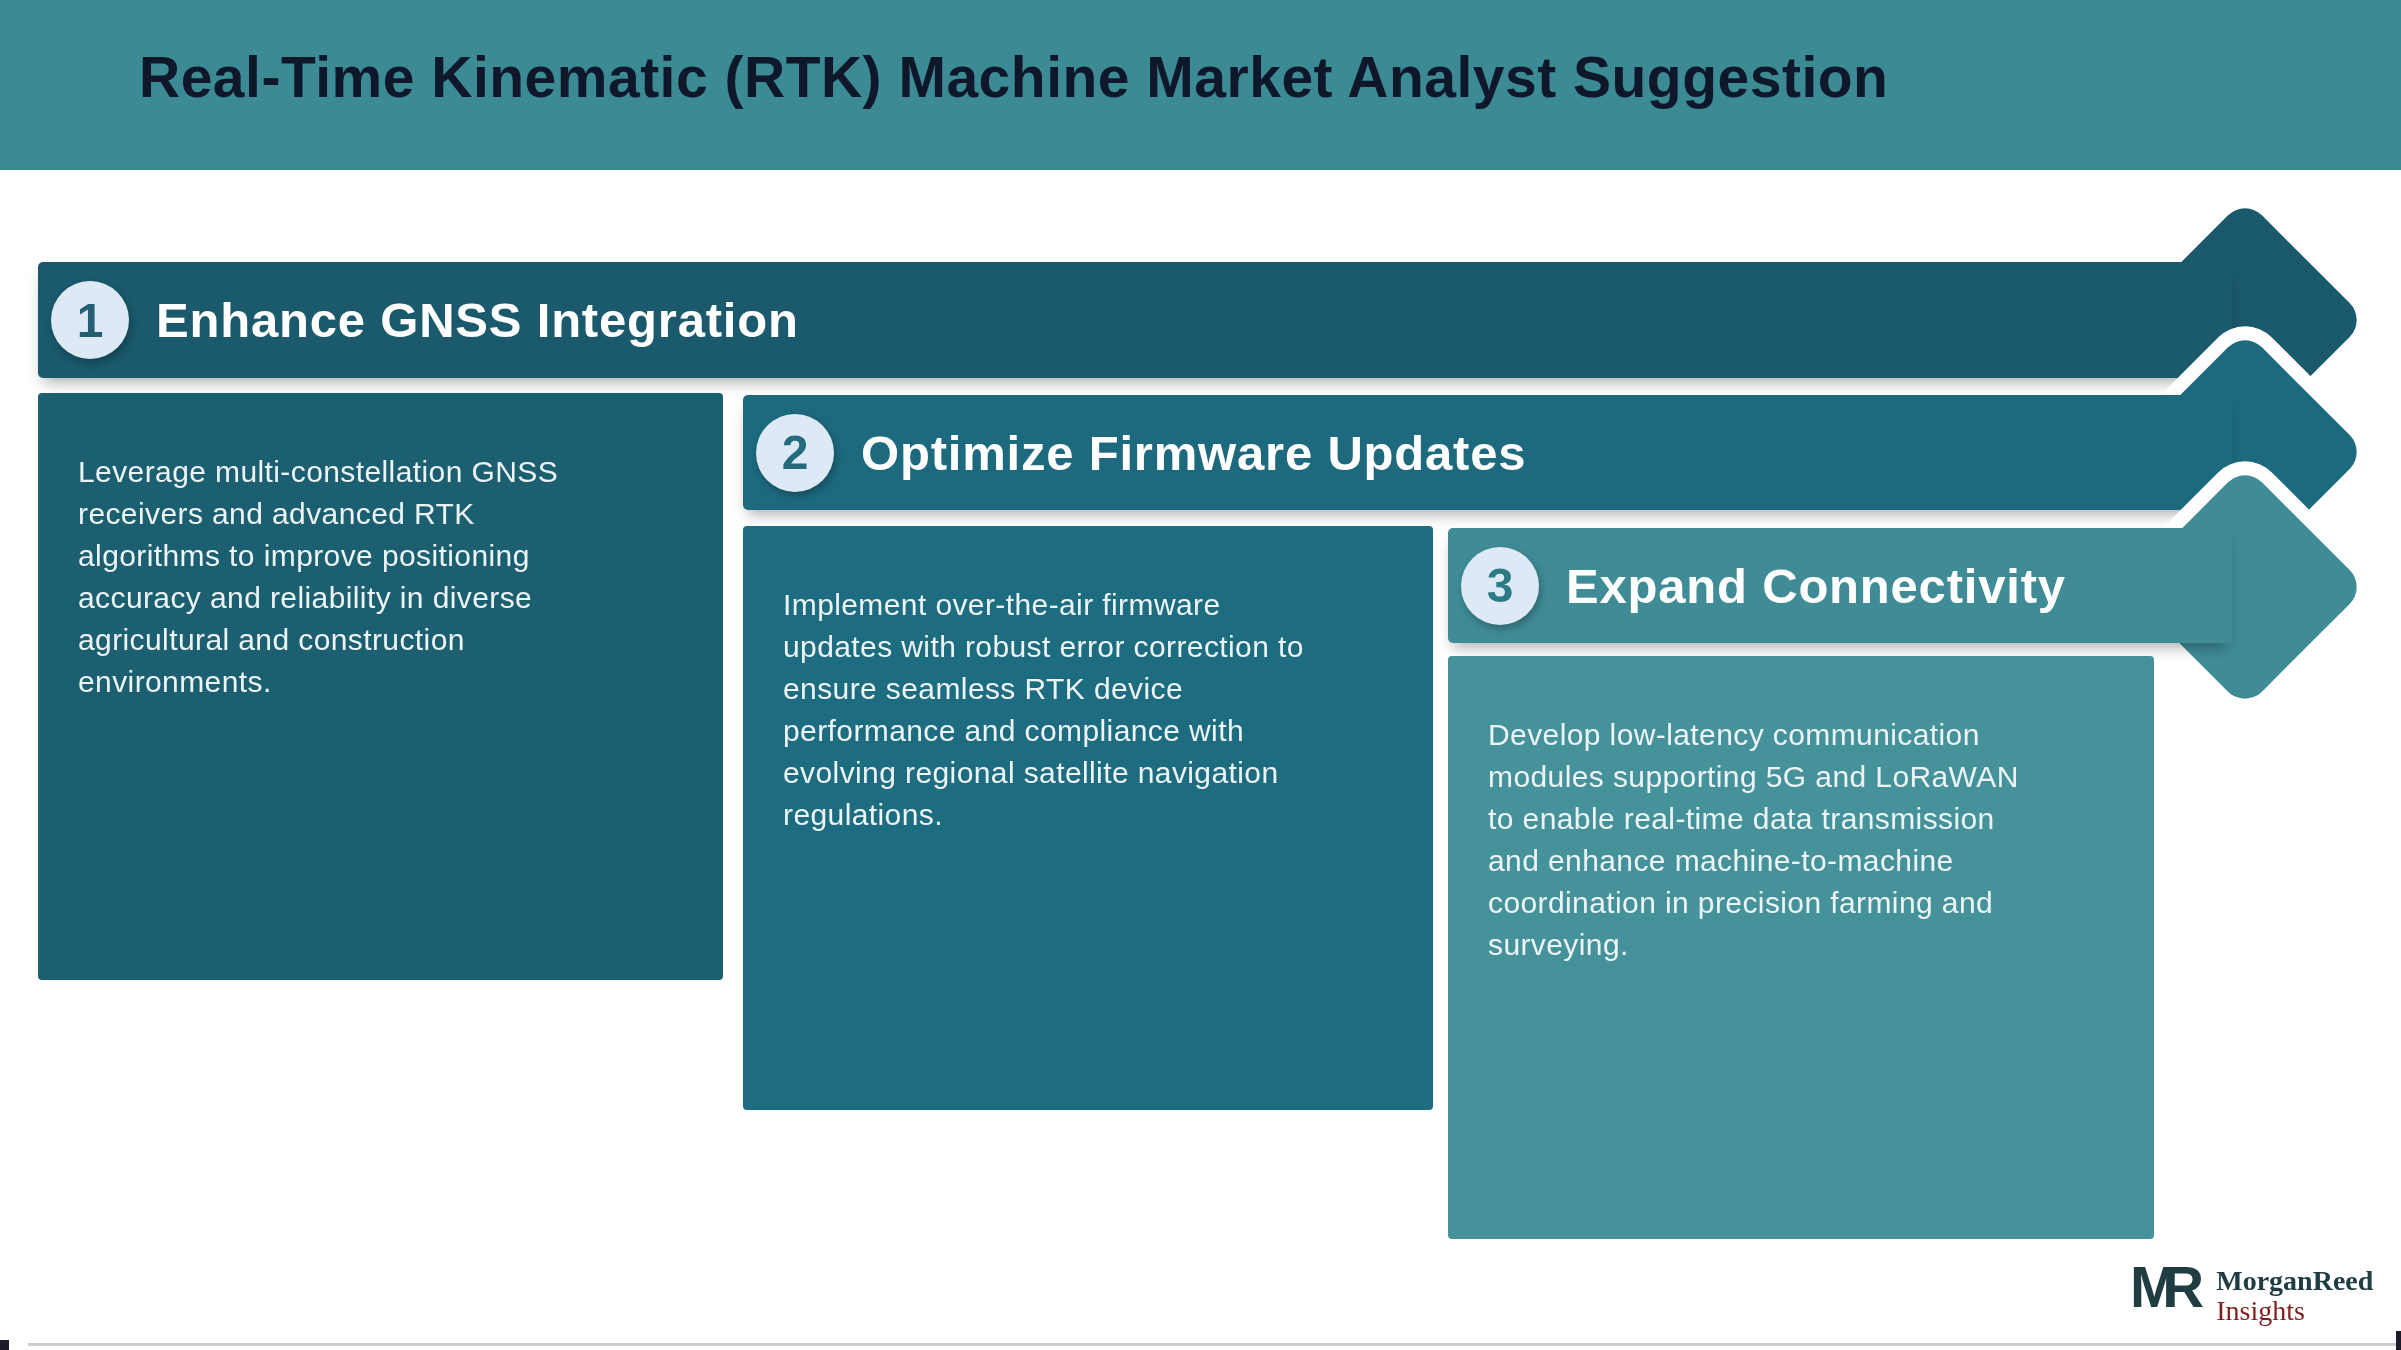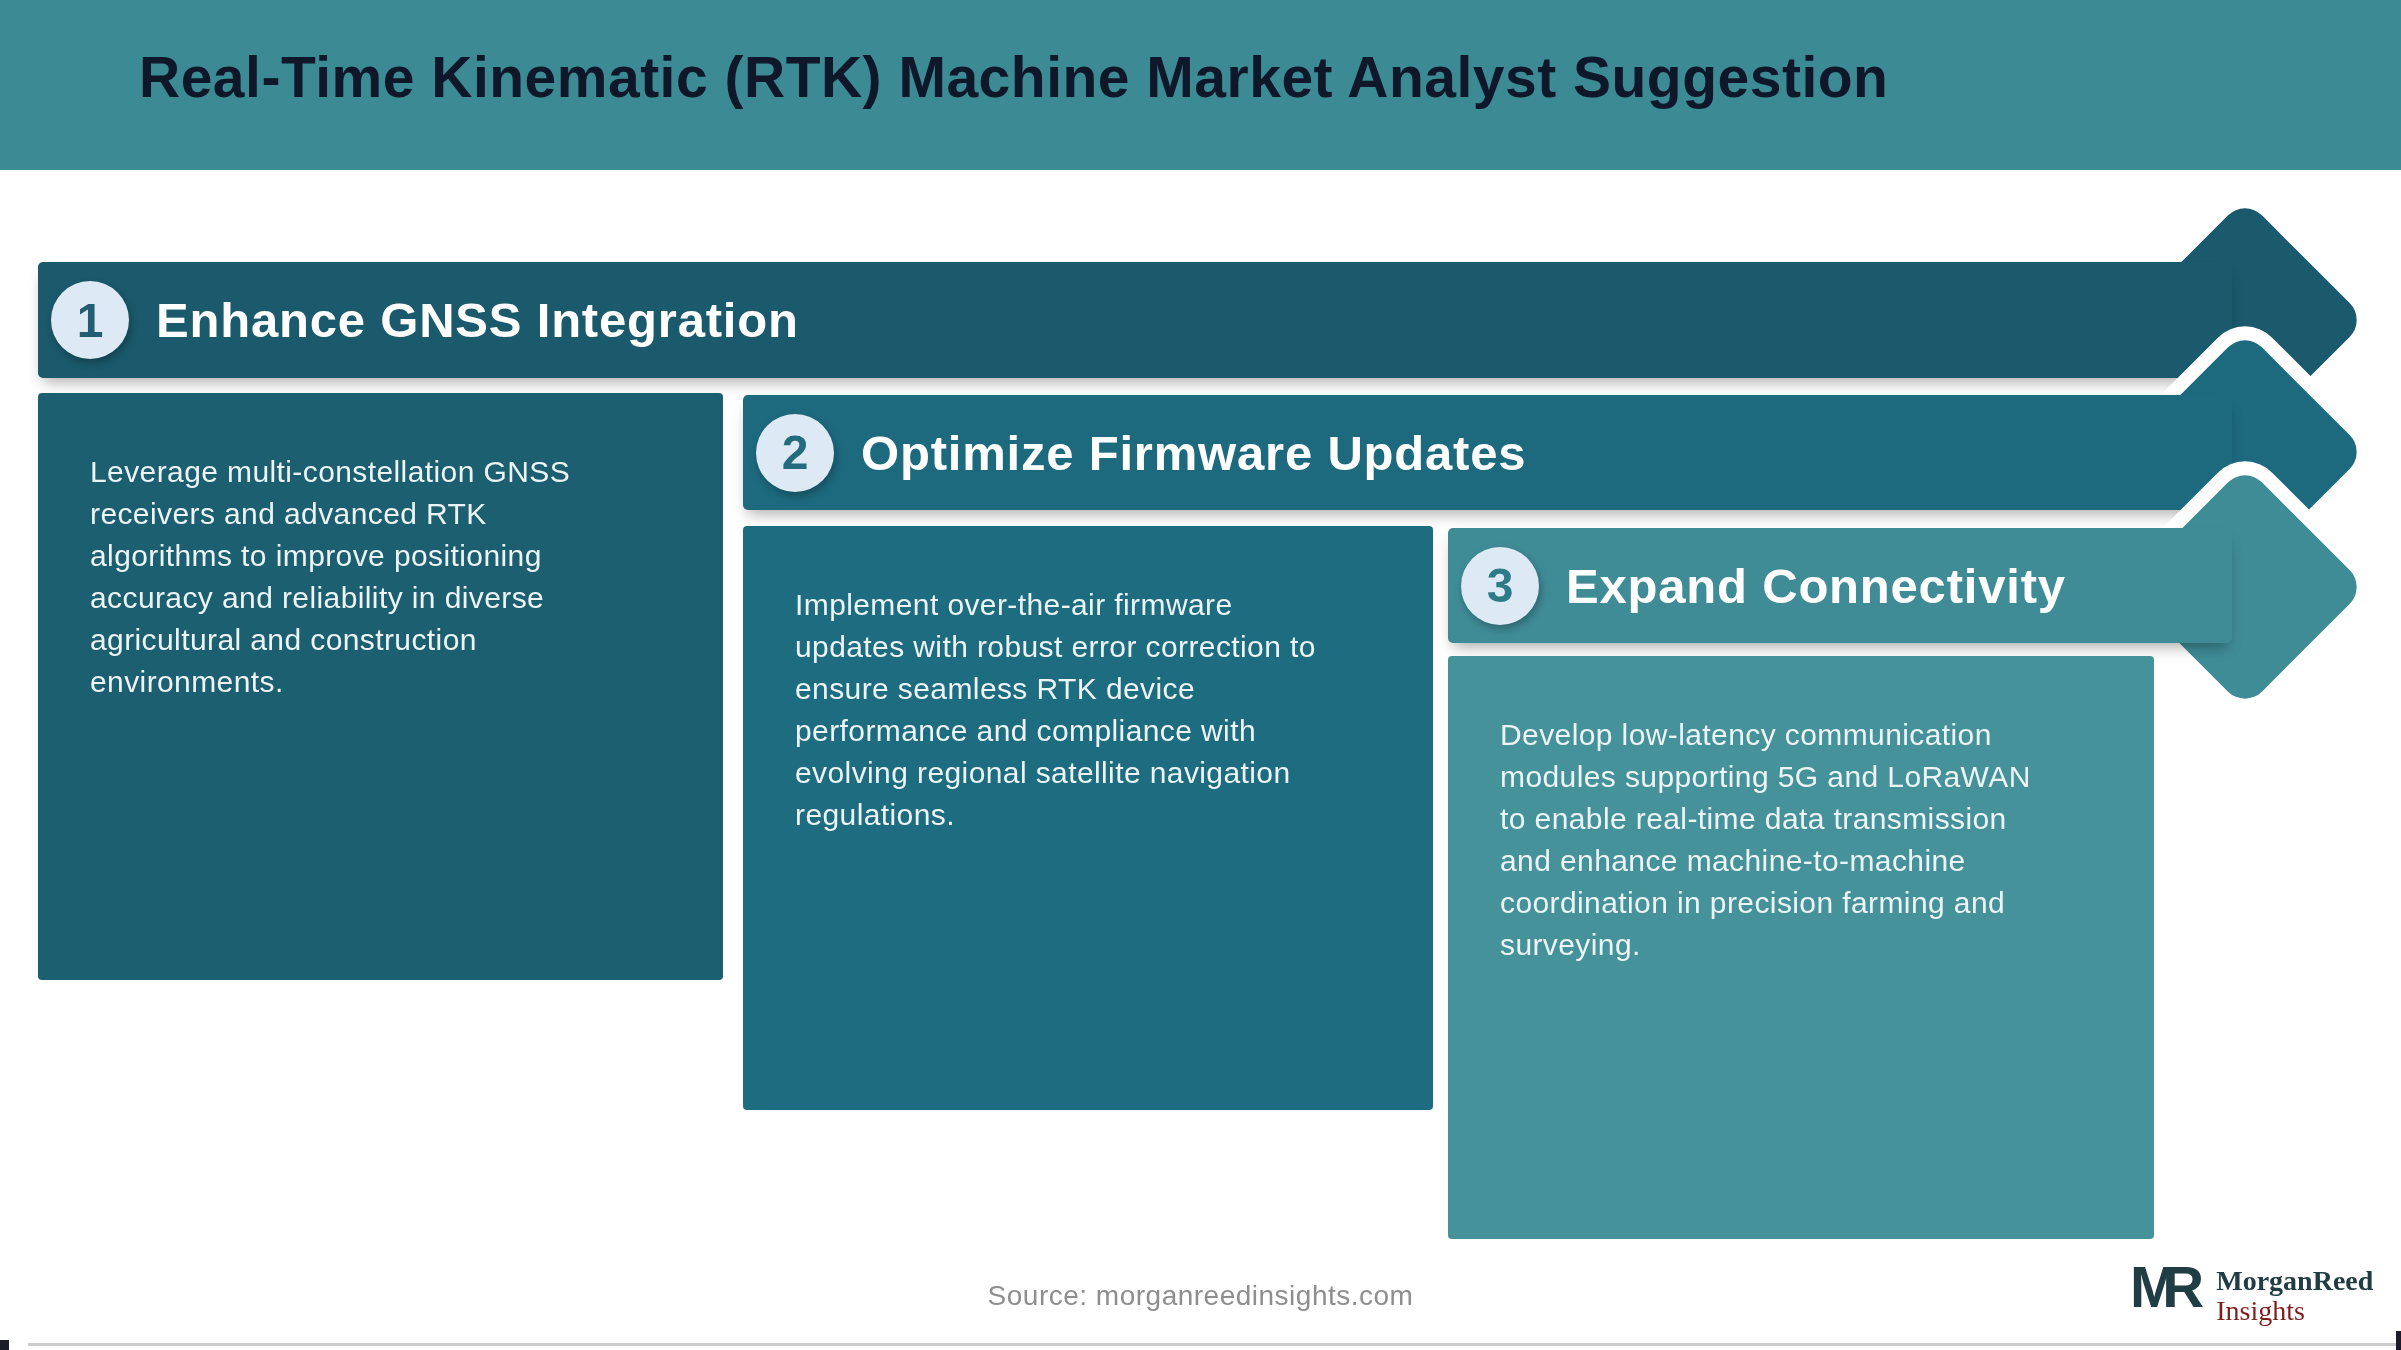--- a/index.html
+++ b/index.html
@@ -46,21 +46,21 @@
   #bar3 .badge { color:#2e7b88; }
 
   .bar-label { margin-left:27px; font-size:49px; font-weight:700; color:#ffffff; letter-spacing:0.8px; }
 
   
   .box { position:absolute; border-radius:4px; z-index:7; }
   #box1 { left:38px;   top:393px; width:685px; height:587px; background:#1c5f70; }
   #box2 { left:743px;  top:526px; width:690px; height:584px; background:#1e6c80; }
   #box3 { left:1448px; top:656px; width:706px; height:583px; background:#45929b; }
   .box p {
-    margin:0; padding:58px 0 0 52px;
+    margin:0; padding:58px 0 0 40px;
     font-size:30px; line-height:42px; color:#edf4f6; letter-spacing:0.4px;
   }
   #box1 p { width:545px; }
   #box2 p { width:530px; }
   #box3 p { width:540px; }
 
   
   .source {
     position:absolute; left:0; top:1280px; width:2401px; text-align:center;
     font-size:28px; color:#8e8e8e; letter-spacing:0.5px; z-index:8;
@@ -112,21 +112,20 @@
   <div class="bar" id="bar3">
     <div class="badge">
       <span>3</span>
     </div>
     <div class="bar-label">Expand Connectivity</div>
   </div>
   <div class="box" id="box3">
     <p>Develop low-latency communication modules supporting 5G and LoRaWAN to enable real-time data transmission and enhance machine-to-machine coordination in precision farming and surveying.</p>
   </div>
 
-  <div class="source">Source: morganreedinsights.com</div>
 
   <div class="logo">
     <div class="monogram">
       <span class="m1">M</span><span class="m2">R</span>
     </div>
     <div class="logo-text">
       <div class="logo-name">
         <span>Morgan</span><span>Reed</span>
       </div>
       <div class="logo-tagline">Insights</div>

